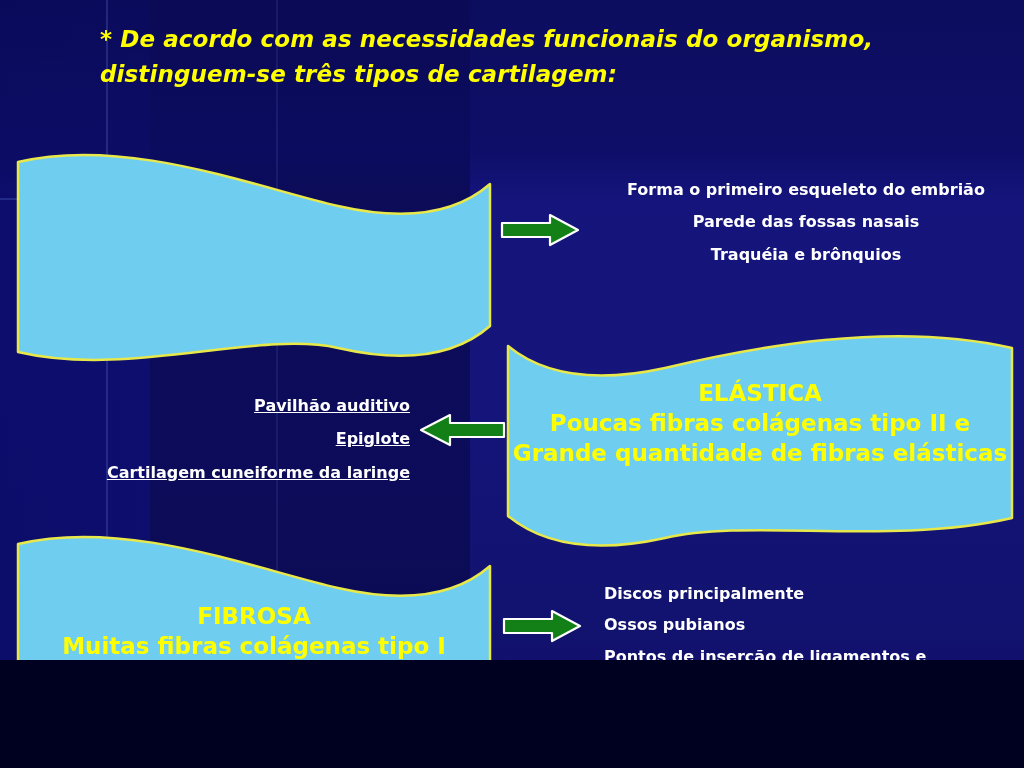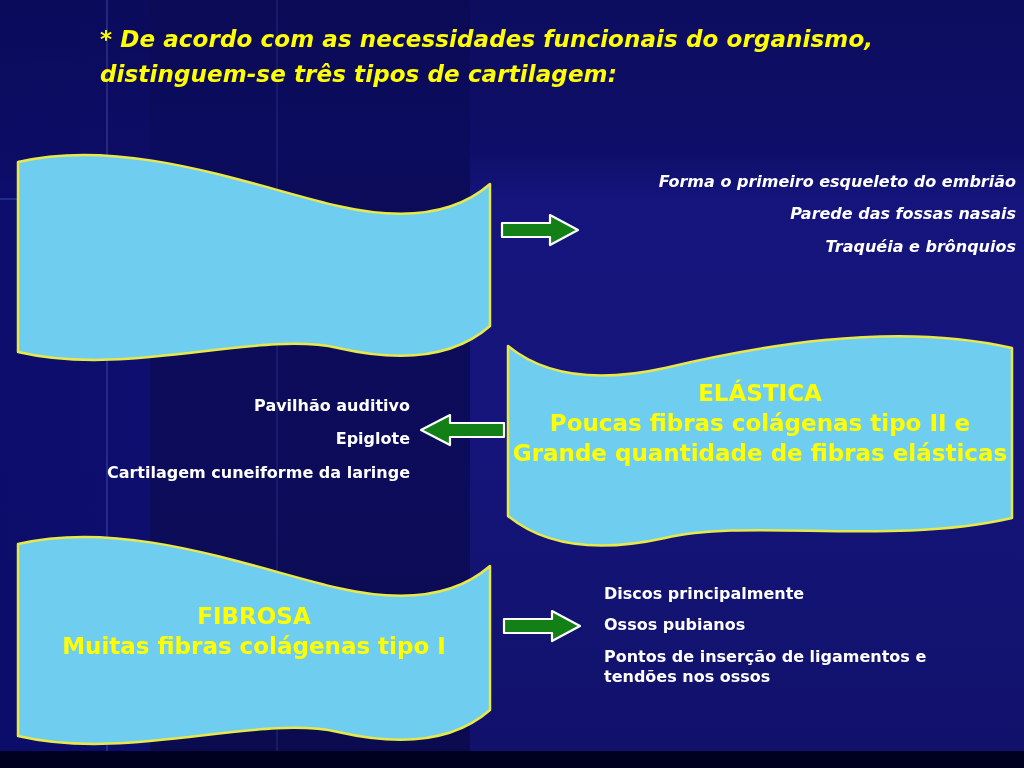--- a/index.html
+++ b/index.html
@@ -3,21 +3,21 @@
 <meta charset="utf-8">
 <style>
   html, body {
     margin: 0;
     padding: 0;
     background: #000020;
   }
   #slide {
     position: relative;
     width: 1024px;
-    height: 751px;
+    height: 660px;
     overflow: hidden;
     font-family: "DejaVu Sans", "Liberation Sans", sans-serif;
     background: #a16207;
   }
   
   .bg-layer {
     position: absolute;
     inset: 0;
     pointer-events: none;
   }
@@ -100,22 +100,22 @@
   .bullets {
     position: absolute;
     color: #ffffff;
     font-size: 16px;
     font-weight: bold;
     line-height: 1.28;
   }
   .bullets .line { margin-bottom: 12px; }
   .bullets .line:last-child { margin-bottom: 12px; }
 
-  #bullets-hialina { left: 596px; top: 172px; width: 420px; text-align: right; font-style: italic; }
-  #bullets-elastica { left: 30px; top: 396px; width: 380px; text-align: right; }
+  #bullets-hialina { left: 596px; top: 180px; width: 420px; text-align: center; }
+  #bullets-elastica { left: 30px; top: 396px; width: 380px; text-align: right; text-decoration: underline; }
   #bullets-elastica .line { margin-bottom: 13px; }
   #bullets-fibrosa { left: 604px; top: 584px; width: 400px; text-align: left; }
   #bullets-fibrosa .line { margin-bottom: 11px; }
 
   
   .arrow { position: absolute; }
   .arrow svg { display: block; }
   #arrow-hialina { left: 500px; top: 212px; }
   #arrow-elastica { left: 418px; top: 412px; }
   #arrow-fibrosa  { left: 502px; top: 608px; }

